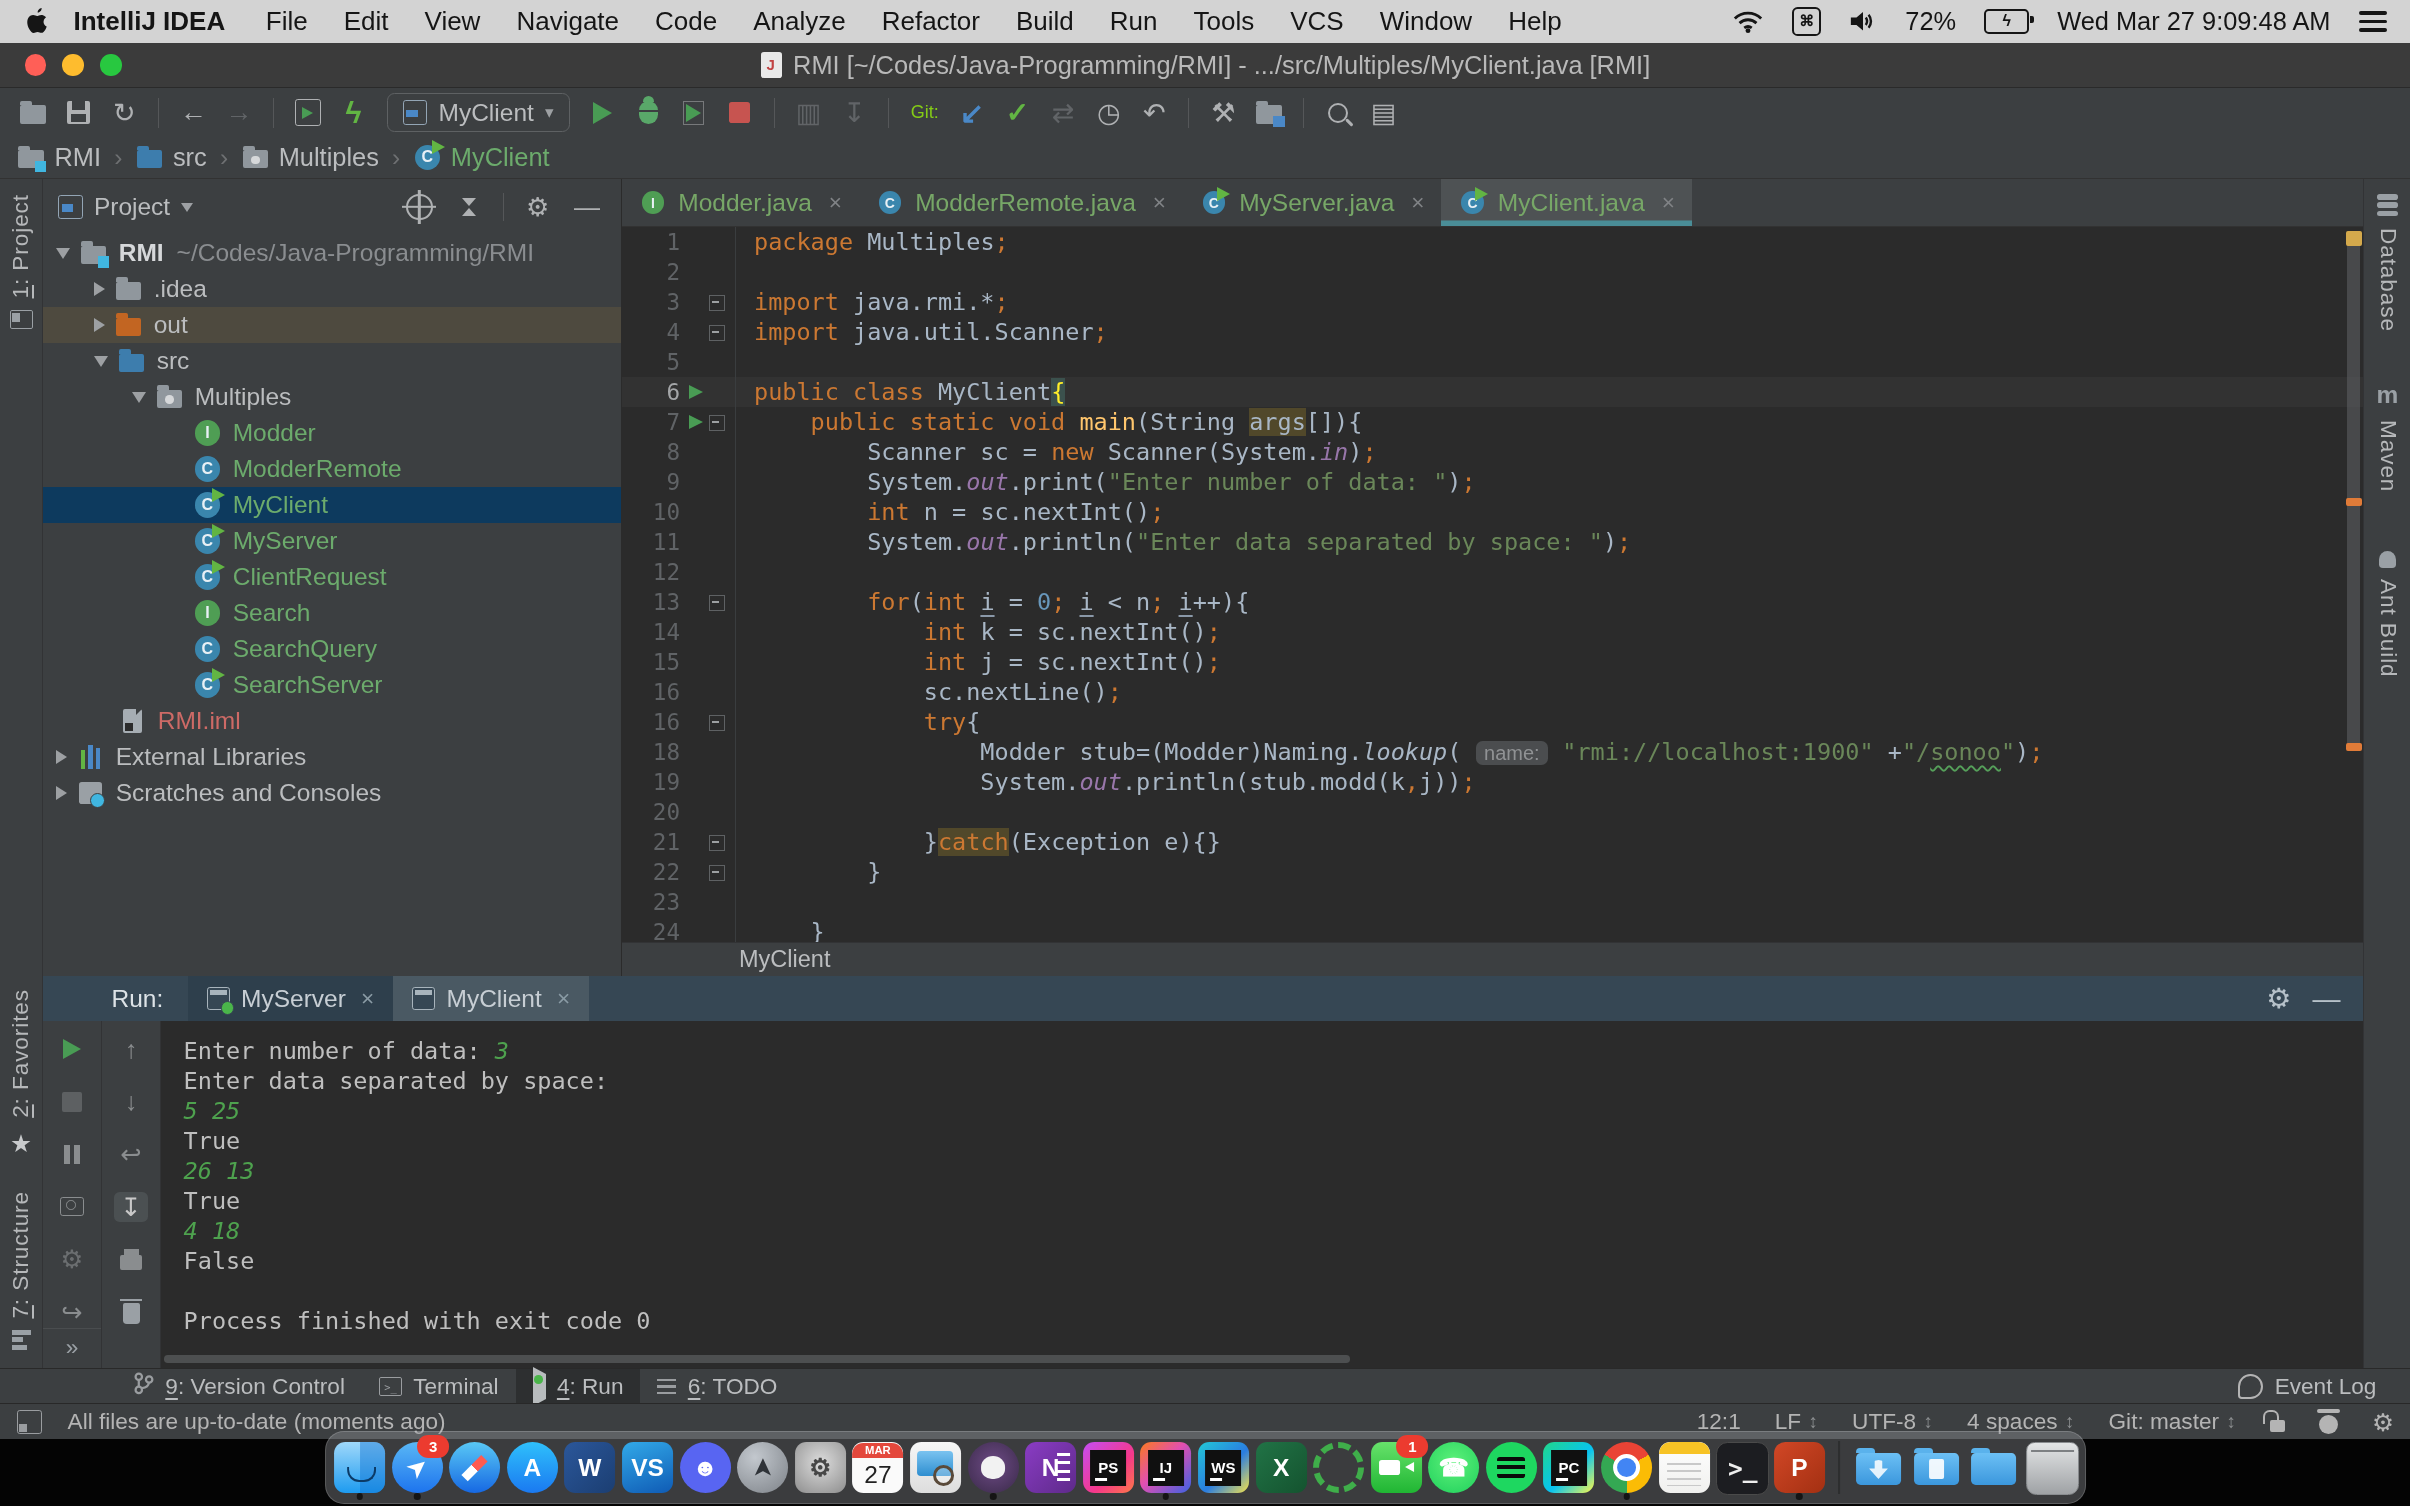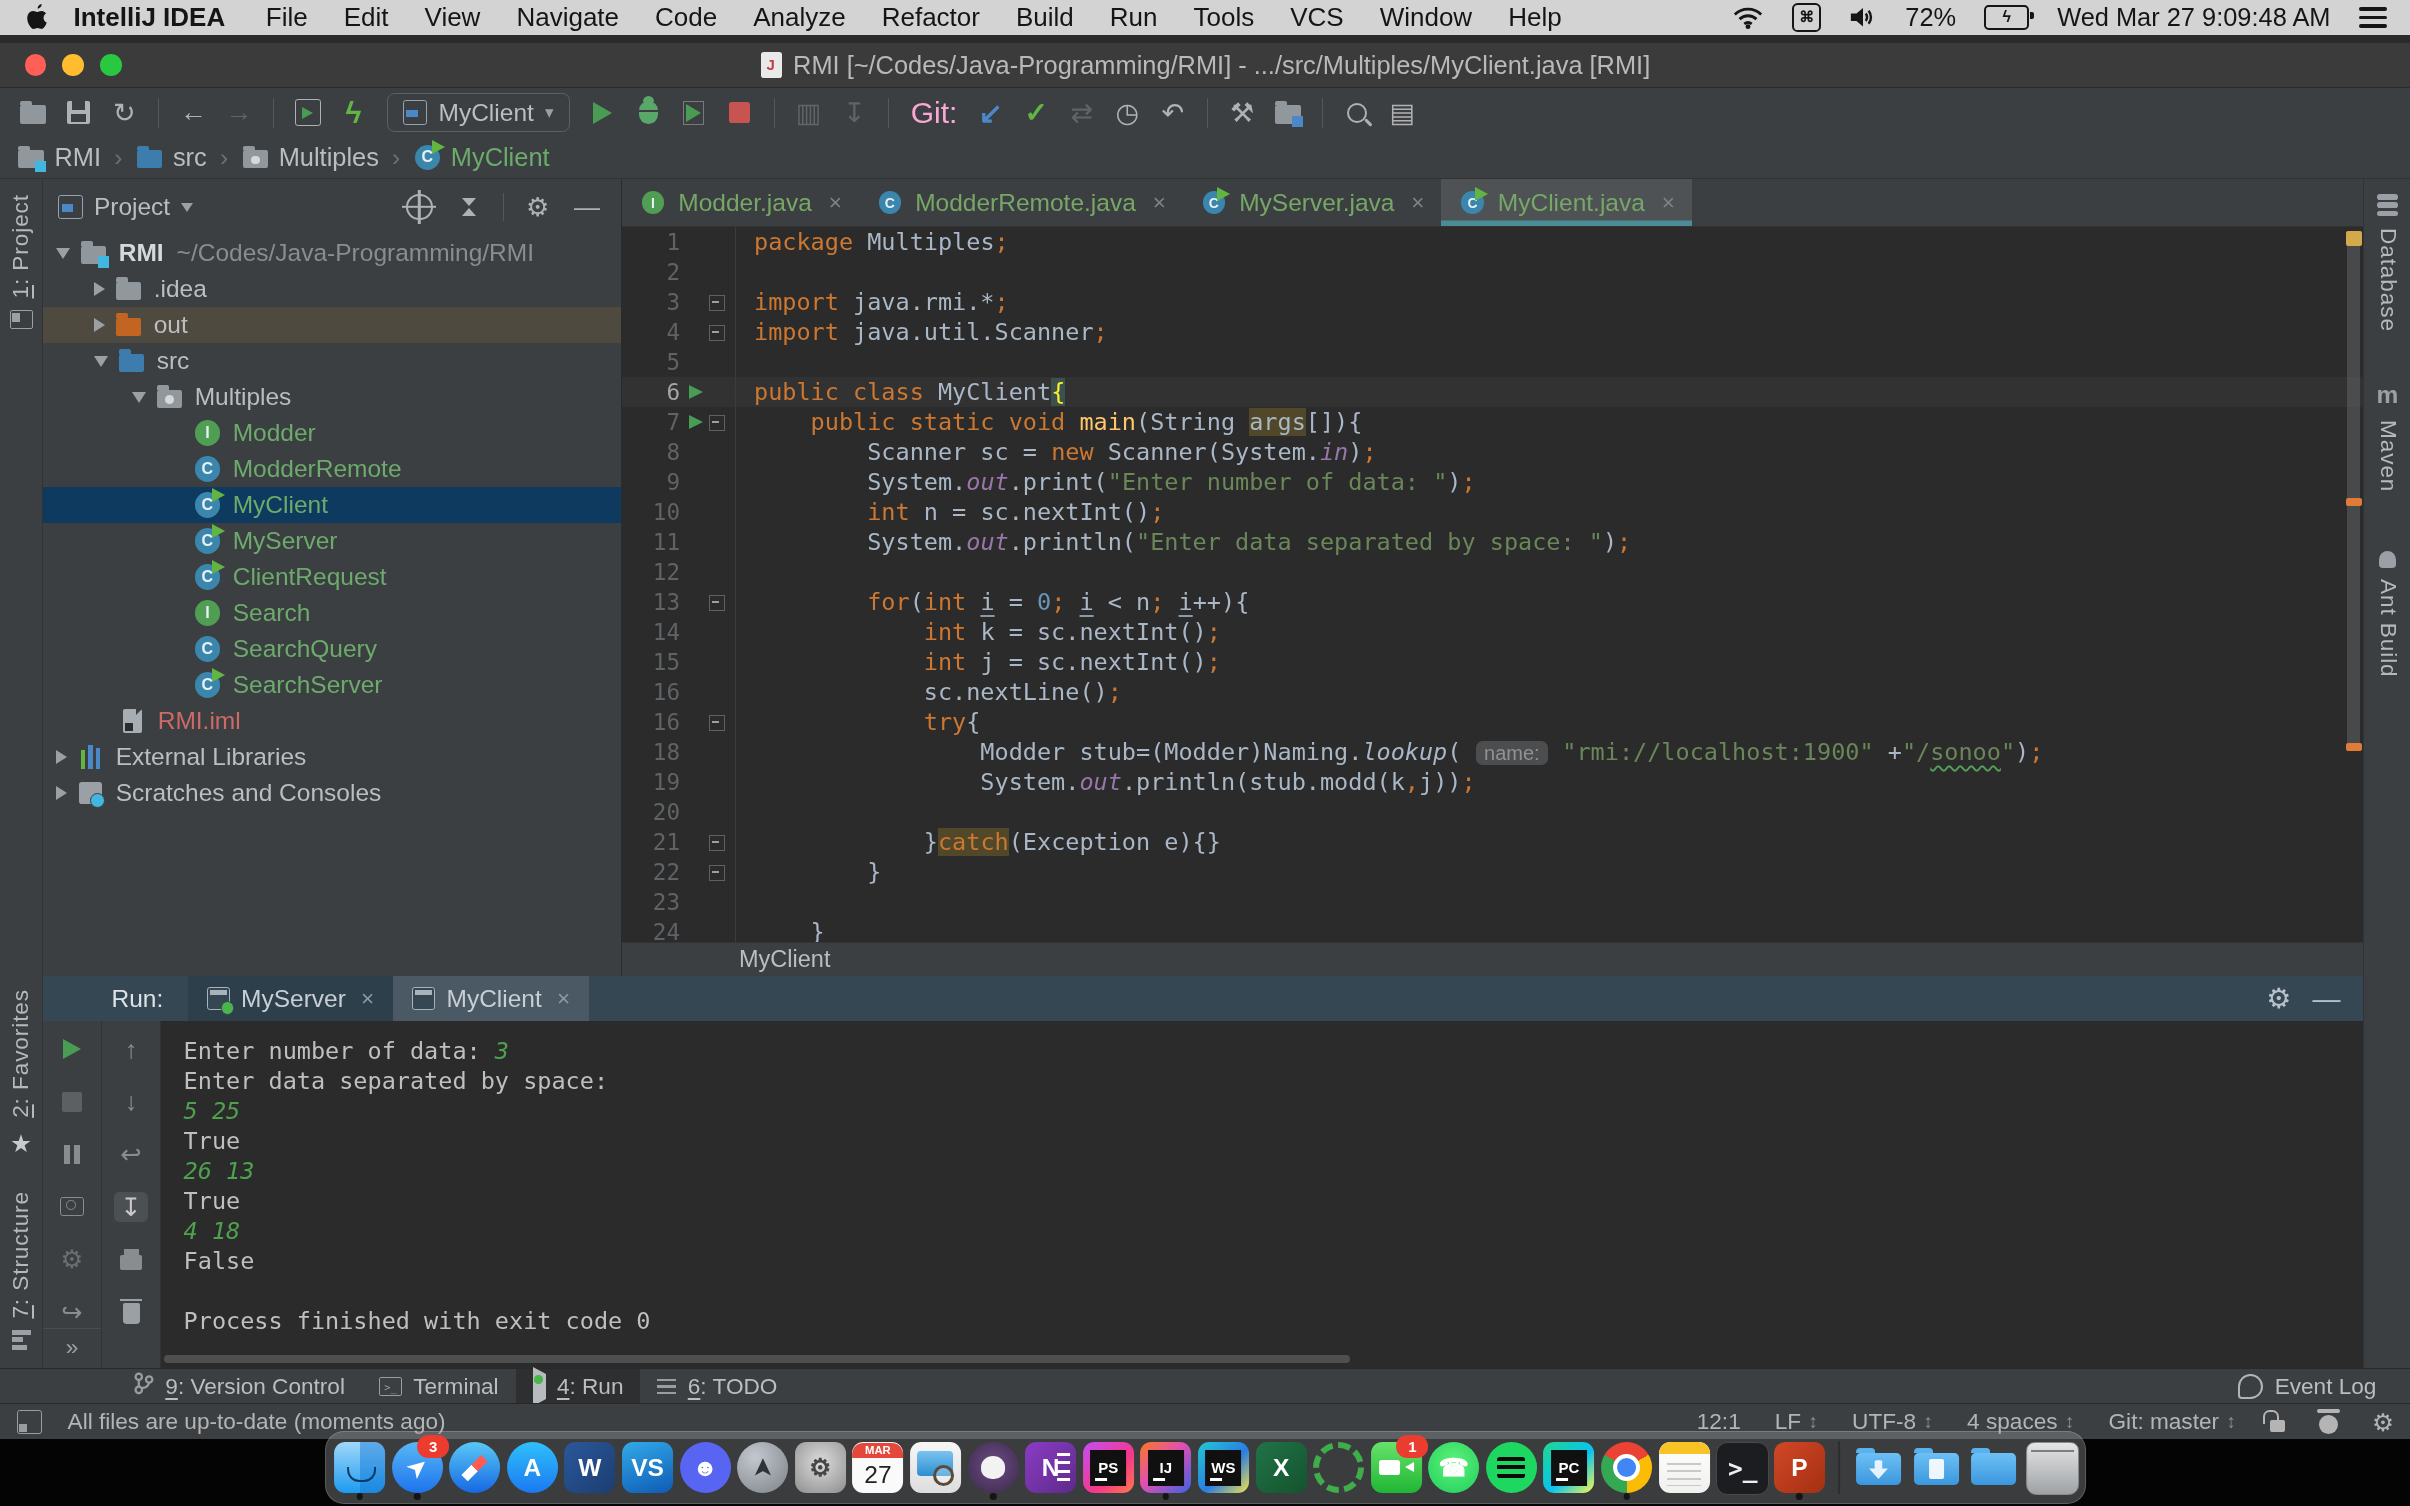--- a/index.html
+++ b/index.html
@@ -1,20 +1,20 @@
 <!DOCTYPE html>
 <html style="font-size:15px"><head>
 <meta charset="utf-8">
 <style>
   html,body{margin:0;padding:0;background:#000;}
   body{width:2411px;height:1507px;overflow:hidden;font-family:"Liberation Sans",sans-serif;}
   #screen{position:relative;width:2411px;height:1507px;background:#2b2b2b;}
 
   
-  .menubar{position:absolute;top:0;left:0;right:0;height:35px;background:#d3d3d3;display:flex;align-items:center;padding:0 24.5px;color:#151515;font-size:26px;z-index:30;}
+  .menubar{position:absolute;top:0;left:0;right:0;height:43px;background:#d3d3d3;display:flex;align-items:center;padding:0 24.5px;color:#151515;font-size:26px;z-index:30;}
   .apple-logo{width:24.5px;height:28px;margin-right:7.5px;}
   .menubar .app-name{font-weight:bold;margin:0 22.6px 0 17px;}
   .menu-item{padding:0 18px;white-space:nowrap;}
   .menubar-right{margin-left:auto;display:flex;align-items:center;gap:28px;font-size:25.4px;}
   .mb-ic{display:flex;align-items:center;justify-content:center;}
   .inp-ic{width:25.4px;height:25.4px;border:2.4px solid #151515;border-radius:5.6px;display:flex;align-items:center;justify-content:center;font-size:15px;font-weight:bold;}
   .bat{width:41px;height:21px;border:2.4px solid #151515;border-radius:4.7px;position:relative;display:flex;align-items:center;justify-content:center;font-size:16px;font-weight:bold;}
   .bat::after{content:"";position:absolute;right:-6.6px;top:4.7px;width:3.8px;height:7.5px;background:#151515;border-radius:0 1.9px 1.9px 0;}
   .clock{white-space:nowrap;}
   .list-ic{display:flex;flex-direction:column;gap:4.7px;}
@@ -368,21 +368,21 @@
       <span class="tb-ic">
         <span class="i-cover"></span>
       </span>
       <span class="tb-ic">
         <span class="sq-red"></span>
       </span>
       <span class="tb-sep"></span>
       <span class="tb-ic dim">▥</span>
       <span class="tb-ic dim">↧</span>
       <span class="tb-sep"></span>
-      <span style="color:#f9a8d4;font-size:30px;margin:0 7.5px;">Git:</span>
+      <span style="color:#84cc16;font-size:18px;margin:0 7.5px;">Git:</span>
       <span class="tb-ic">
         <span style="color:#4a88c7;font-weight:bold;font-size:29px">↙</span>
       </span>
       <span class="tb-ic">
         <span style="color:#62b543;font-weight:bold;font-size:28px">✓</span>
       </span>
       <span class="tb-ic dim">⇄</span>
       <span class="tb-ic">◷</span>
       <span class="tb-ic">↶</span>
       <span class="tb-sep"></span>

